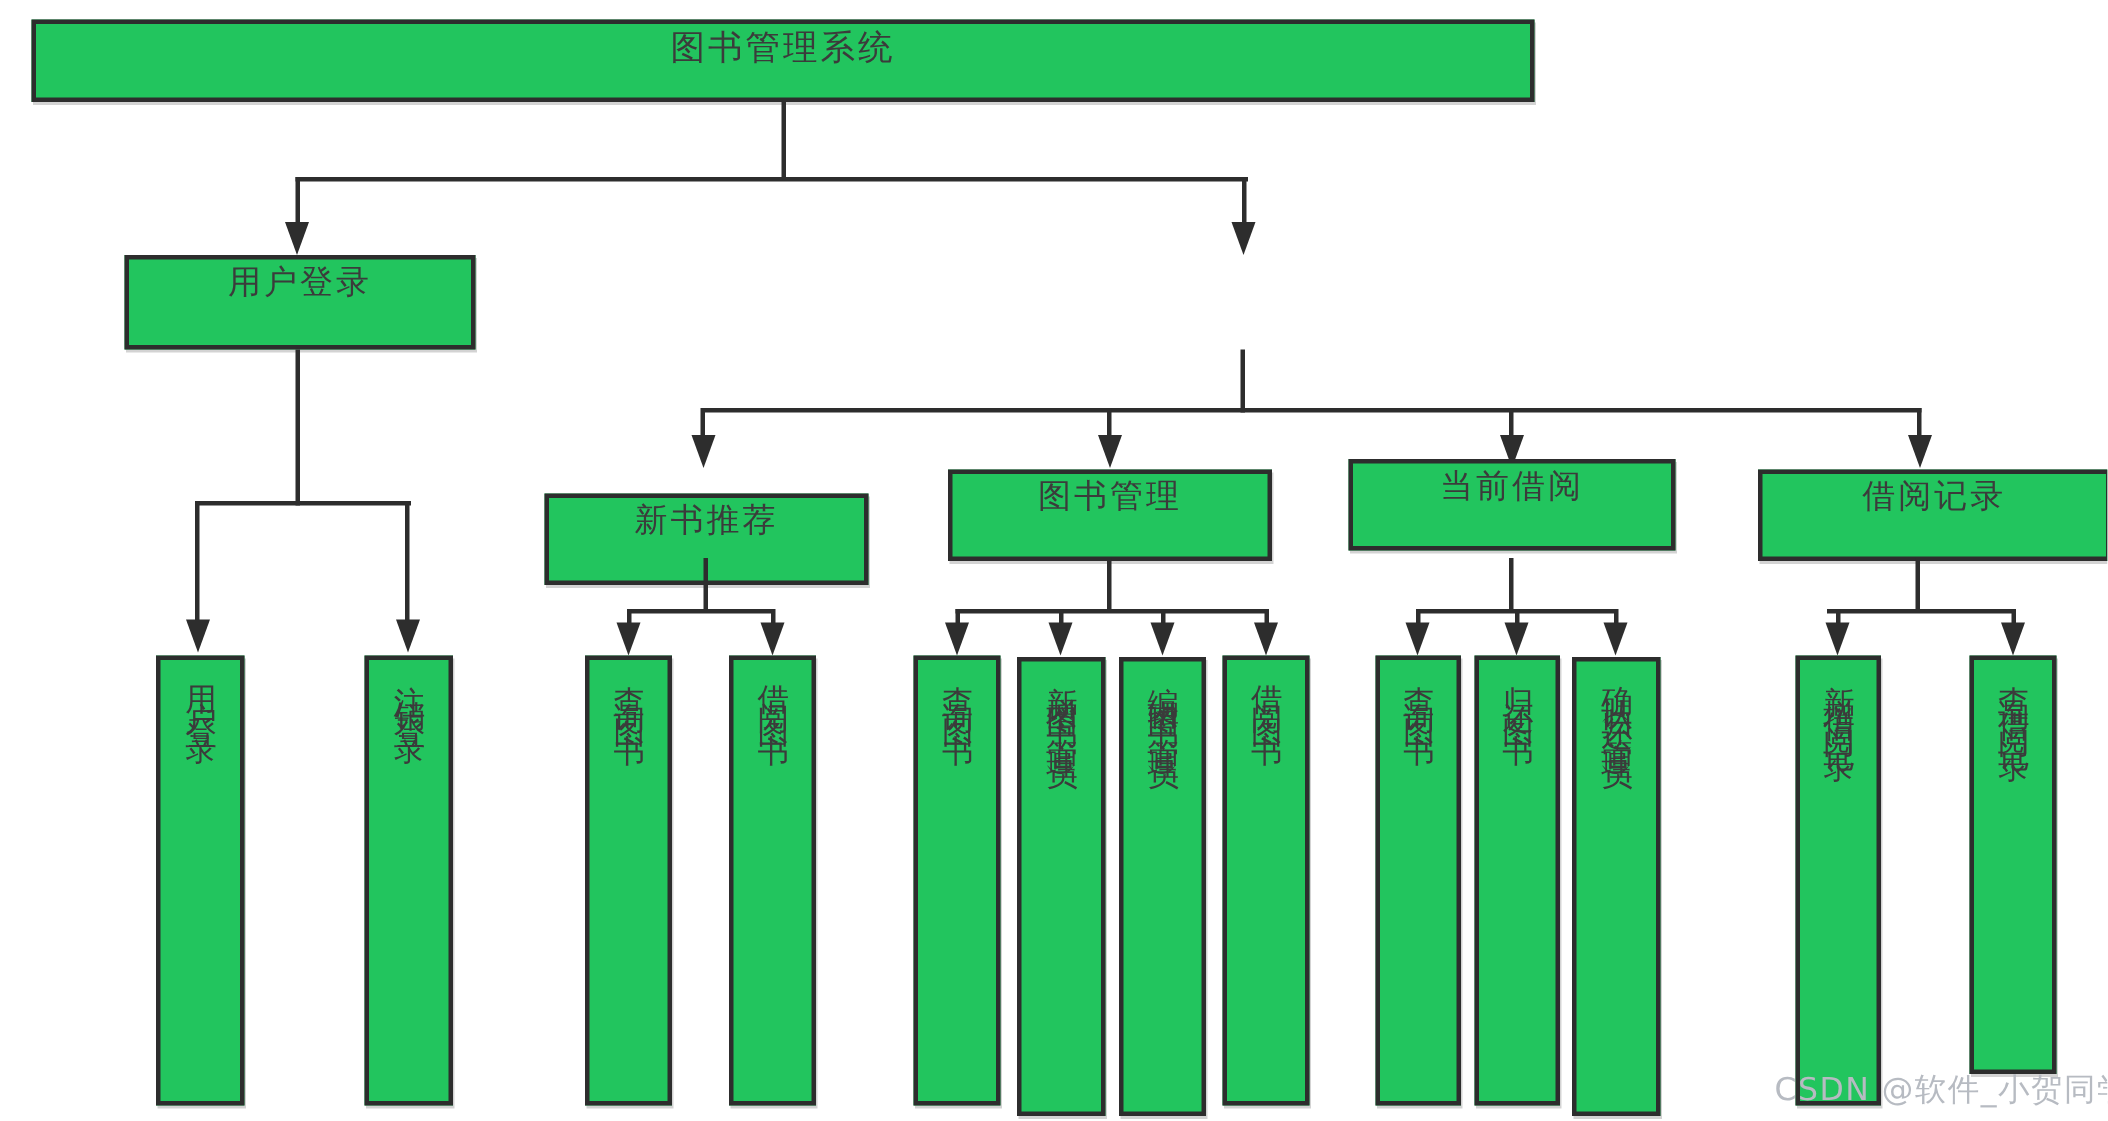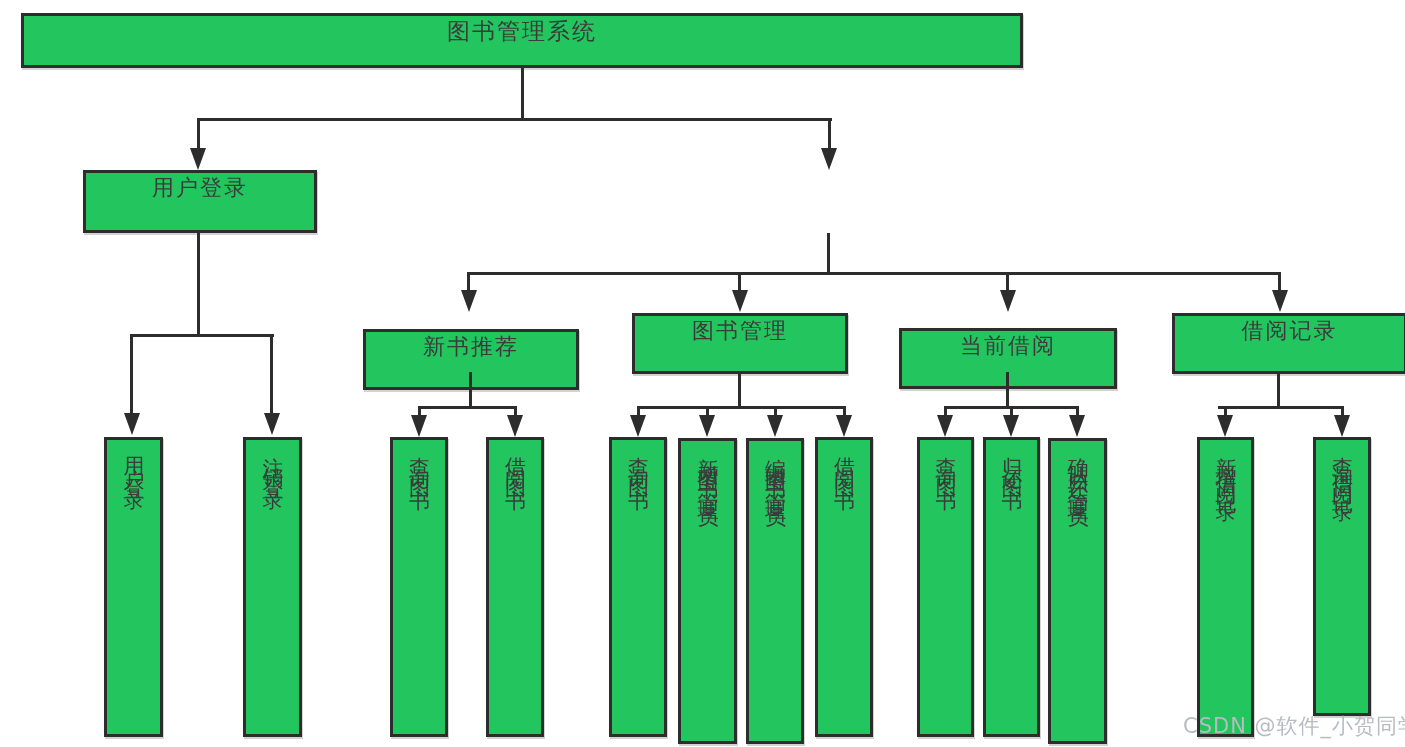--- a/index.html
+++ b/index.html
@@ -93,21 +93,21 @@
   <div class="arrow" style="left:1000px;top:290px;"></div>
   <div class="vl" style="left:1278px;top:272px;height:20px;"></div>
   <div class="arrow" style="left:1272px;top:290px;"></div>
 
   <div class="box hbox" style="left:363px;top:313px;width:216px;height:61px;margin-top:16px;">
     <span>新书推荐</span>
   </div>
   <div class="box hbox" style="left:632px;top:313px;width:216px;height:61px;">
     <span>图书管理</span>
   </div>
-  <div class="box hbox" style="left:899px;top:328px;width:218px;height:61px;">
+  <div class="box hbox" style="left:899px;top:306px;width:218px;height:61px;">
     <span>当前借阅</span>
   </div>
   <div class="box hbox" style="left:1172px;top:313px;width:235px;height:61px;">
     <span>借阅记录</span>
   </div>
 
   <div class="vl" style="left:469px;top:372px;height:36px;"></div>
   <div class="vl" style="left:738px;top:372px;height:36px;"></div>
   <div class="vl" style="left:1006px;top:372px;height:36px;"></div>
   <div class="vl" style="left:1277px;top:372px;height:36px;"></div>

